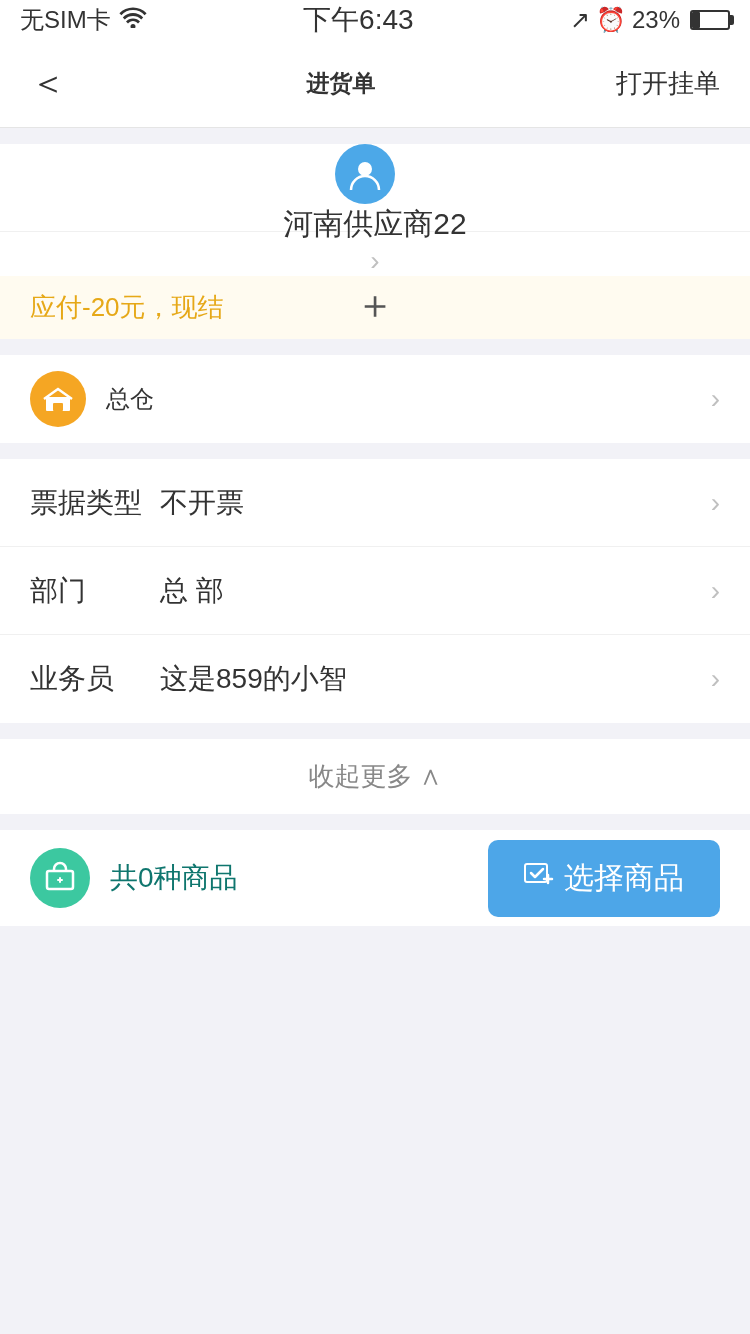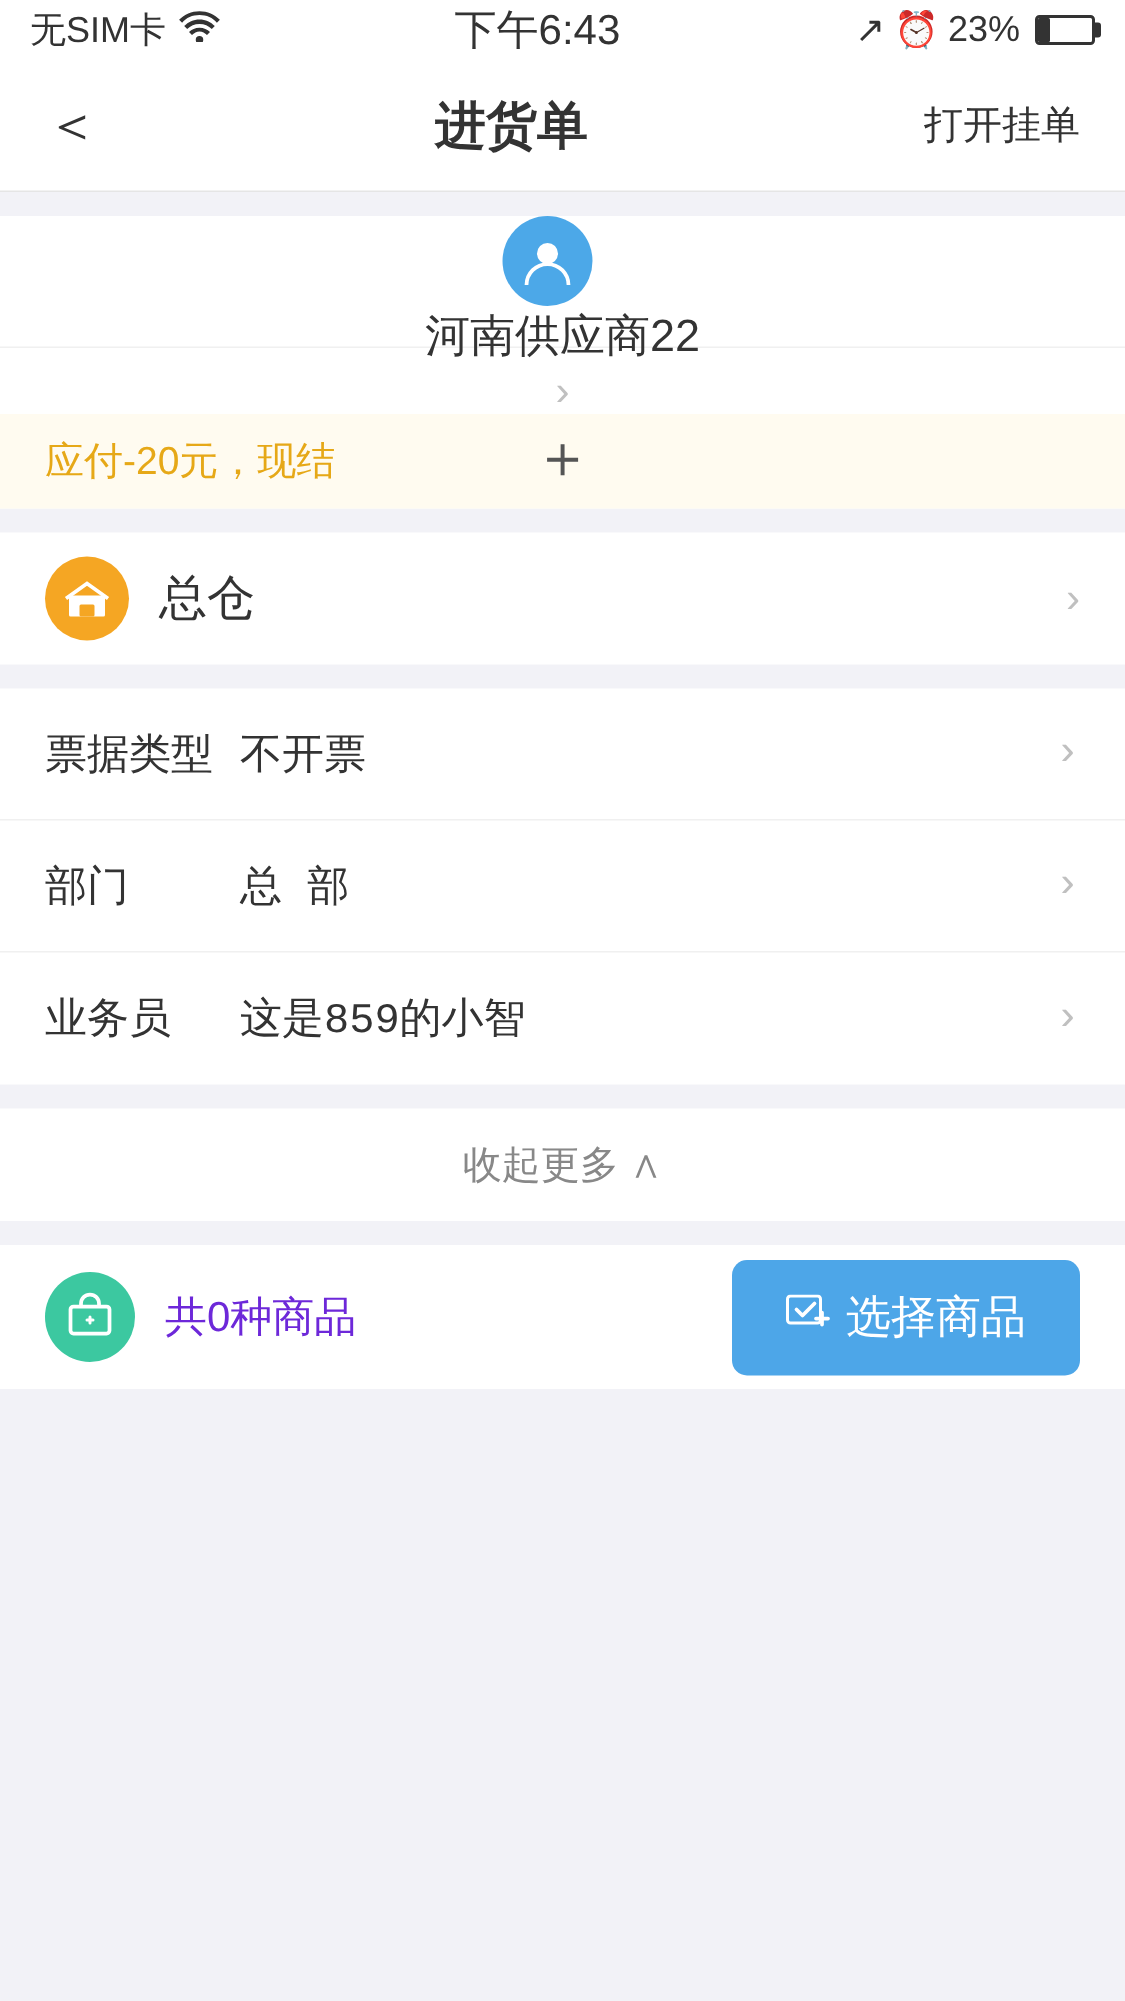--- a/index.html
+++ b/index.html
@@ -65,21 +65,21 @@
       justify-content: space-between;
       padding: 0 30px;
       border-bottom: 1px solid #e5e5e5;
     }
     .nav-back {
       font-size: 36px;
       color: #333;
       cursor: pointer;
     }
     .nav-title {
-      font-size: 34px;
+      font-size: 23px;
       font-weight: 600;
       color: #333;
     }
     .nav-right {
       font-size: 26px;
       color: #333;
     }
 
     
     .content {
@@ -163,29 +163,28 @@
       border-radius: 50%;
       background: #f5a623;
       display: flex;
       align-items: center;
       justify-content: center;
       margin-right: 20px;
       flex-shrink: 0;
     }
     .warehouse-name {
       flex: 1;
-      font-size: 32px;
+      font-size: 24px;
       color: #333;
     }
 
     
     .form-card {
       background: #fff;
       margin-bottom: 16px;
-      font-family: Liberation Mono, monospace;
     }
     .form-row {
       display: flex;
       align-items: center;
       padding: 0 30px;
       height: 88px;
       border-bottom: 1px solid #f0f0f0;
     }
     .form-row:last-child {
       border-bottom: none;
@@ -234,21 +233,21 @@
       background: #3cc8a0;
       display: flex;
       align-items: center;
       justify-content: center;
       margin-right: 20px;
       flex-shrink: 0;
     }
     .product-count {
       flex: 1;
       font-size: 28px;
-      color: #6d28d9;
+      color: #0f766e;
     }
     .select-btn {
       background: #4da6e8;
       color: #fff;
       border: none;
       border-radius: 10px;
       padding: 18px 36px;
       font-size: 30px;
       display: flex;
       align-items: center;

